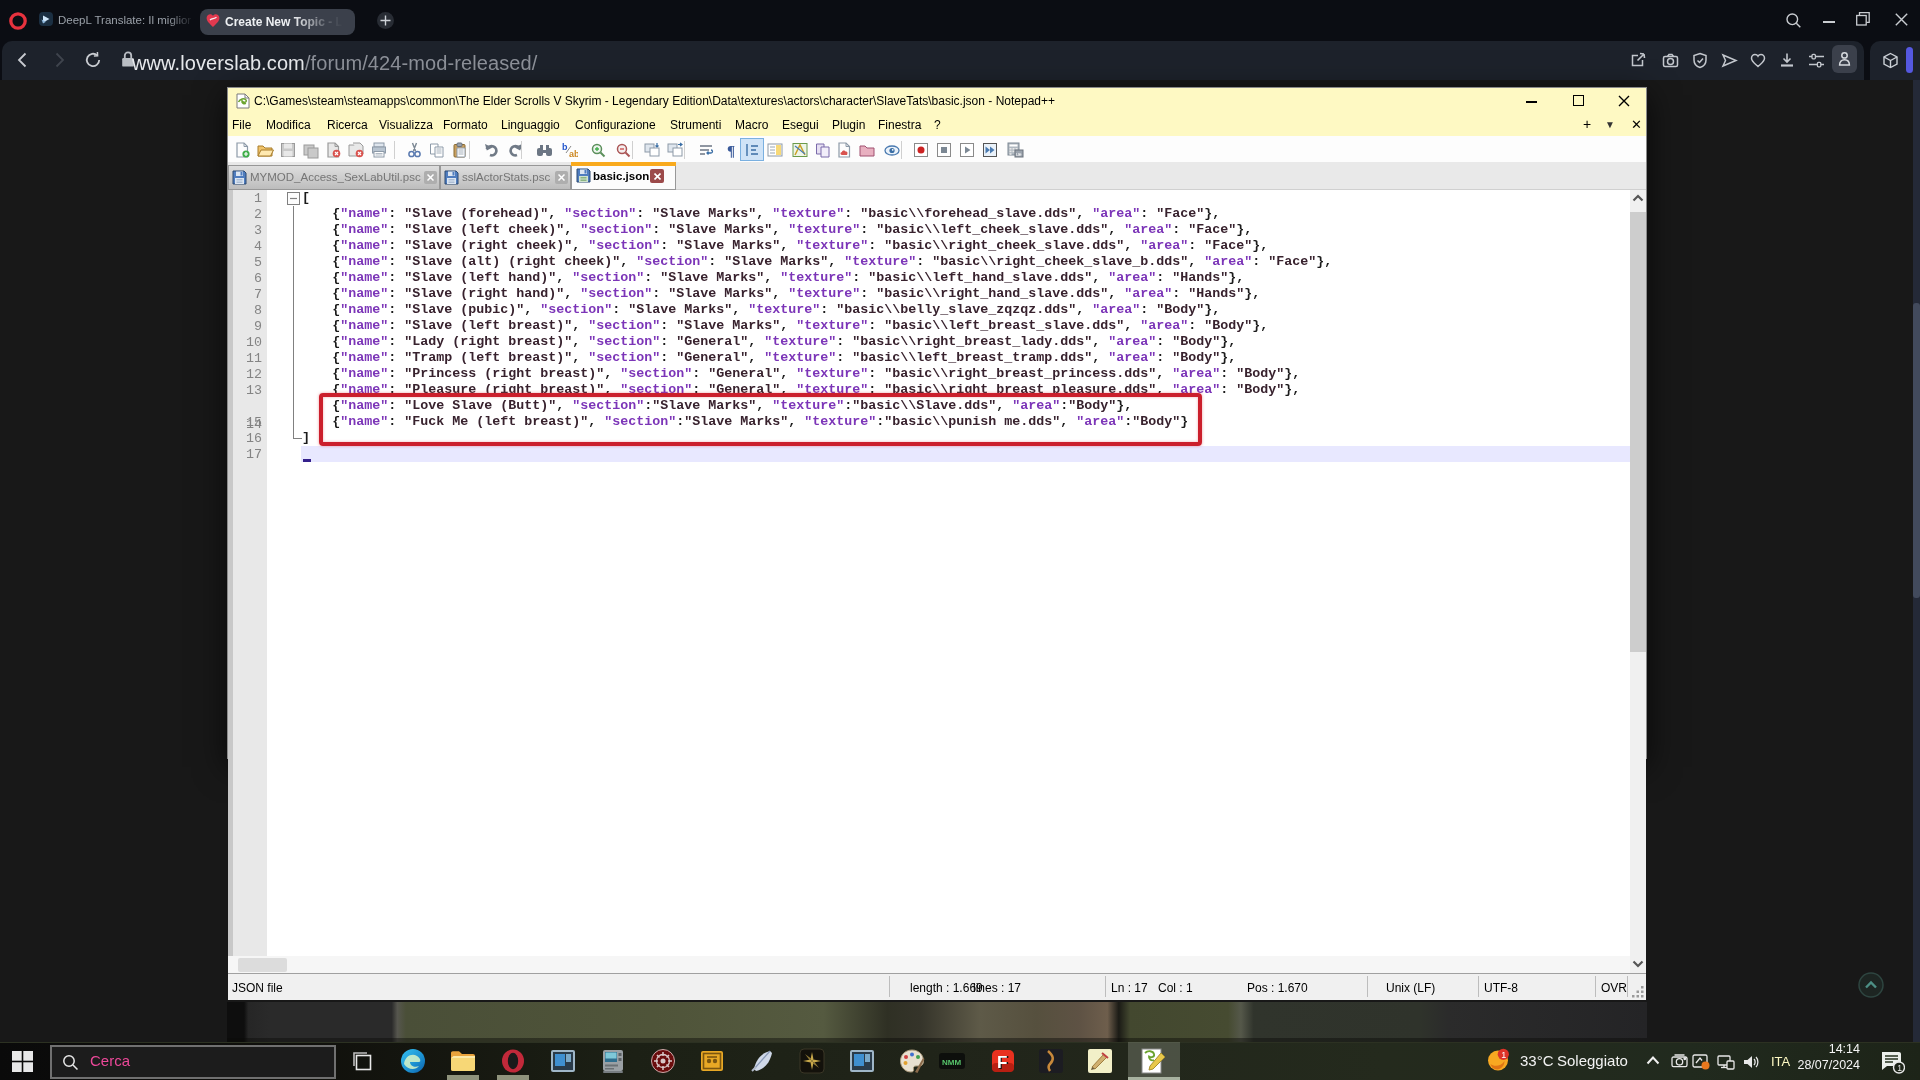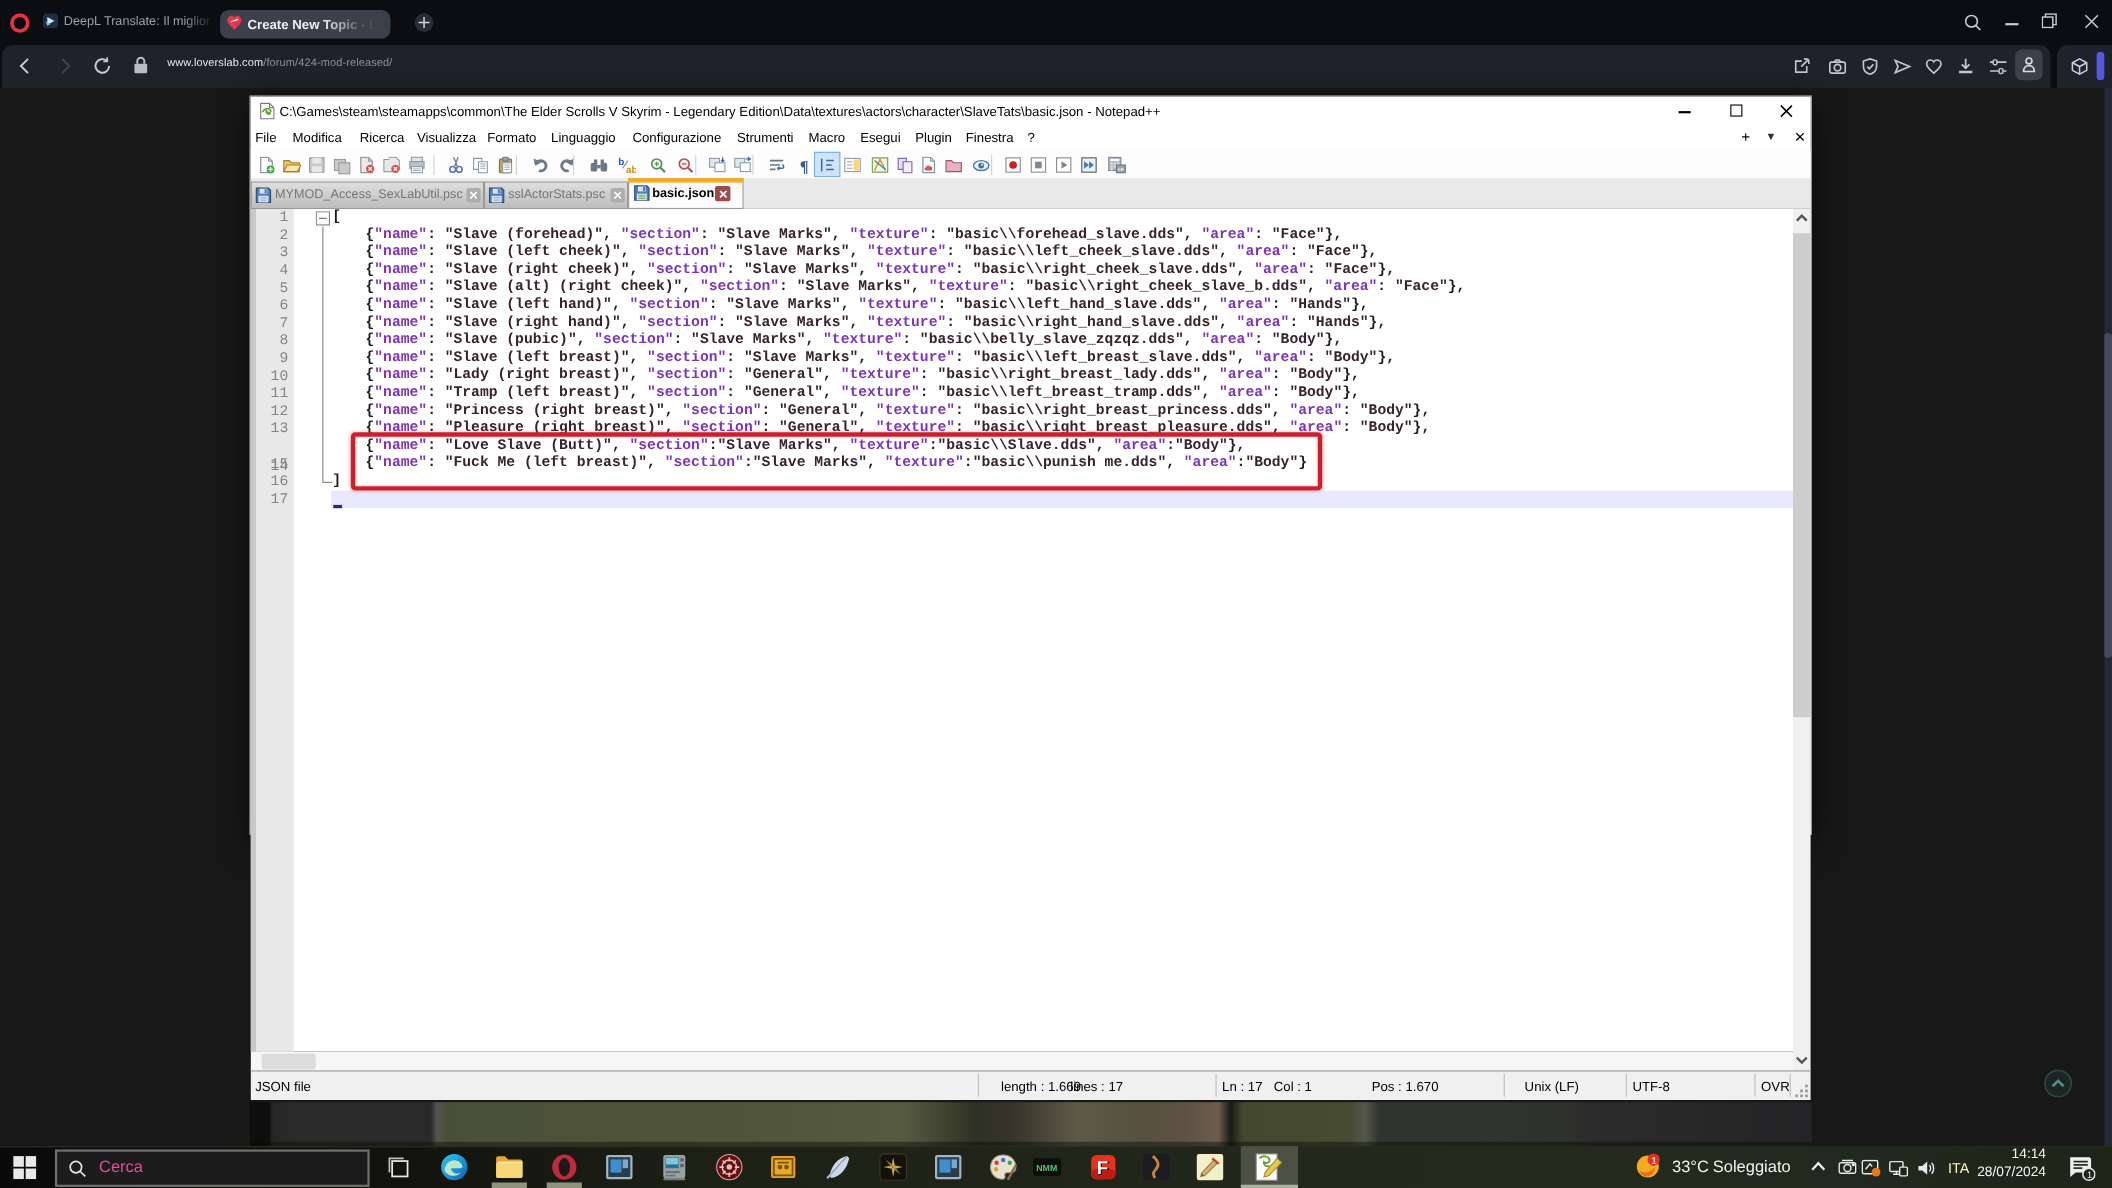--- a/index.html
+++ b/index.html
@@ -1,17 +1,17 @@
 <!DOCTYPE html>
 <html><head><meta charset="utf-8"><style>
 *{margin:0;padding:0;box-sizing:border-box}
 html,body{width:1920px;height:1080px;overflow:hidden;background:#181818;font-family:"Liberation Sans",sans-serif}
 #stage{position:absolute;left:0;top:0;width:1920px;height:1080px;overflow:hidden}
 .abs{position:absolute}
-#npp{position:absolute;left:227px;top:87px;width:1420px;height:672px;background:#ffffff;border:1px solid #8a8a8a;box-shadow:0 8px 30px rgba(0,0,0,.7)}
+#npp{position:absolute;left:227px;top:87px;width:1420px;height:672px;background:#fef9c3;border:1px solid #8a8a8a;box-shadow:0 8px 30px rgba(0,0,0,.7)}
 .mi{position:absolute;top:30px;font-size:12px;color:#000}
 .ftab{position:absolute;height:25px;background:linear-gradient(#dedede,#bdbdbd);border:1px solid #989898;color:#757575;font-size:11.5px}
 .ftab .cap{position:absolute;left:21px;top:5px;white-space:nowrap}
 .ln{position:absolute;left:6px;width:28px;text-align:right;font-family:"Liberation Mono",monospace;font-size:13.333px;line-height:16px;color:#848484;height:16px}
 .cl{position:absolute;left:72.3px;font-family:"Liberation Mono",monospace;font-size:13.333px;line-height:16px;height:16px;white-space:pre;color:#1b1b1b;font-weight:bold}
 .cl i{font-style:normal}
 .cl i.k{color:#7c35b8}
 .cl i.v{color:#38222e}
 .st{position:absolute;top:893px;white-space:nowrap;font-size:12px;color:#000}
 .stsep{position:absolute;top:888px;width:1px;height:21px;background:#bdbdbd}
@@ -61,21 +61,21 @@
       <path d="M6.5 2.5 L13 9 L6.5 15.5"></path>
     </svg>
 <svg class="abs" style="left:84px;top:51px" width="18" height="18" viewBox="0 0 18 18" fill="none" stroke="#c8cbd0" stroke-width="1.8">
       <path d="M15.2 9 A6.2 6.2 0 1 1 13.2 4.4"></path>
       <path d="M13.4 1 L13.6 4.8 L9.9 4.9" fill="none" stroke-width="1.5"></path>
     </svg>
 <svg class="abs" style="left:120px;top:51px" width="16" height="17" viewBox="0 0 16 17">
       <rect x="2.2" y="7" width="11.6" height="8.6" rx="1.2" fill="#b9bdc3"></rect>
       <path d="M4.8 7 V4.6 A3.2 3.2 0 0 1 11.2 4.6 V7" fill="none" stroke="#b9bdc3" stroke-width="1.8"></path>
     </svg>
-<div class="abs" style="left:152px;top:52px;font-size:10px;color:#e7e9ec;letter-spacing:0.1px">www.loverslab.com<span style="color:#8d9199">/forum/424-mod-released/</span></div>
+<div class="abs" style="left:132px;top:52px;font-size:20px;color:#e7e9ec;letter-spacing:0.1px">www.loverslab.com<span style="color:#8d9199">/forum/424-mod-released/</span></div>
 <svg class="abs" style="left:1629px;top:52px" width="17" height="17" viewBox="0 0 17 17" fill="none" stroke="#c3c7cd" stroke-width="1.5">
       <path d="M9 3.5 H3.5 V13.5 H13.5 V8"></path>
       <path d="M15 2 L8.5 8.5 M15 2 L11 1.5 M15 2 L15.5 6" stroke-width="1.6"></path>
     </svg>
 <svg class="abs" style="left:1662px;top:52px" width="17" height="17" viewBox="0 0 17 17" fill="none" stroke="#c3c7cd" stroke-width="1.5">
       <rect x="1.5" y="4.5" width="14" height="10" rx="1.5"></rect>
       <path d="M5.5 4.5 L7 2.5 H10 L11.5 4.5"></path>
       <circle cx="8.5" cy="9.5" r="3"></circle>
     </svg>
 <svg class="abs" style="left:1692px;top:52px" width="16" height="17" viewBox="0 0 16 17" fill="none" stroke="#c3c7cd" stroke-width="1.5">

